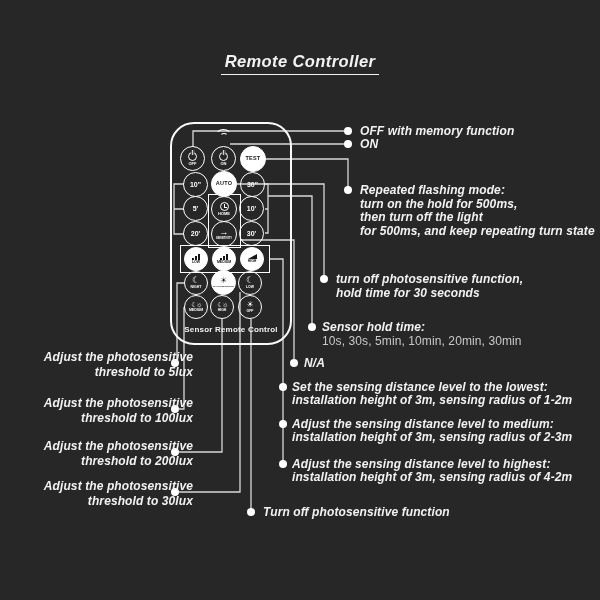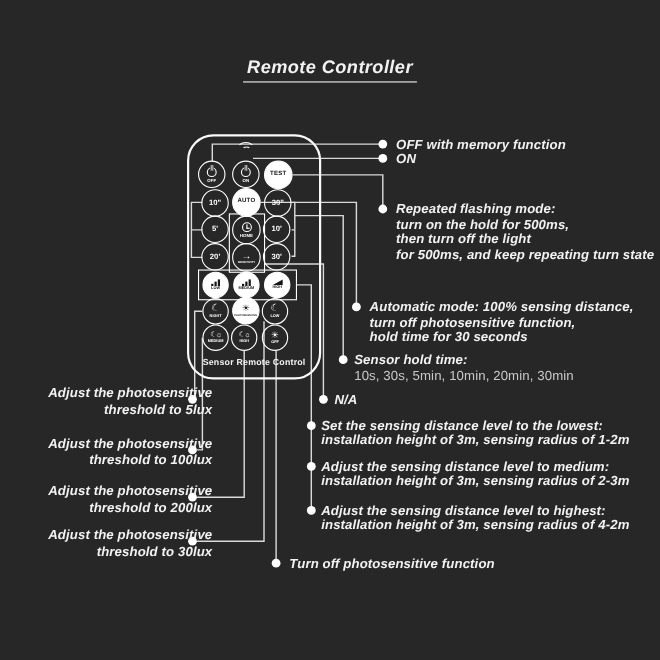--- a/index.html
+++ b/index.html
@@ -197,21 +197,20 @@
 
   <div class="co" style="left:360px;top:125px;">OFF with memory function</div>
   <div class="co" style="left:360px;top:138px;">ON</div>
   <div class="co" style="left:360px;top:184px;">
     <div>Repeated flashing mode:</div>
     <div>turn on the hold for 500ms,</div>
     <div>then turn off the light</div>
     <div>for 500ms, and keep repeating turn state</div>
   </div>
   <div class="co" style="left:336px;top:273px;">
-    <div>Automatic mode: 100% sensing distance,</div>
     <div>turn off photosensitive function,</div>
     <div>hold time for 30 seconds</div>
   </div>
   <div class="co" style="left:322px;top:321px;">
     <div>Sensor hold time:</div>
     <div class="plain">10s, 30s, 5min, 10min, 20min, 30min</div>
   </div>
   <div class="co" style="left:304px;top:357px;font-style:italic;">N/A</div>
   <div class="co" style="left:292px;top:381px;line-height:13px;">
     <div>Set the sensing distance level to the lowest:</div>

